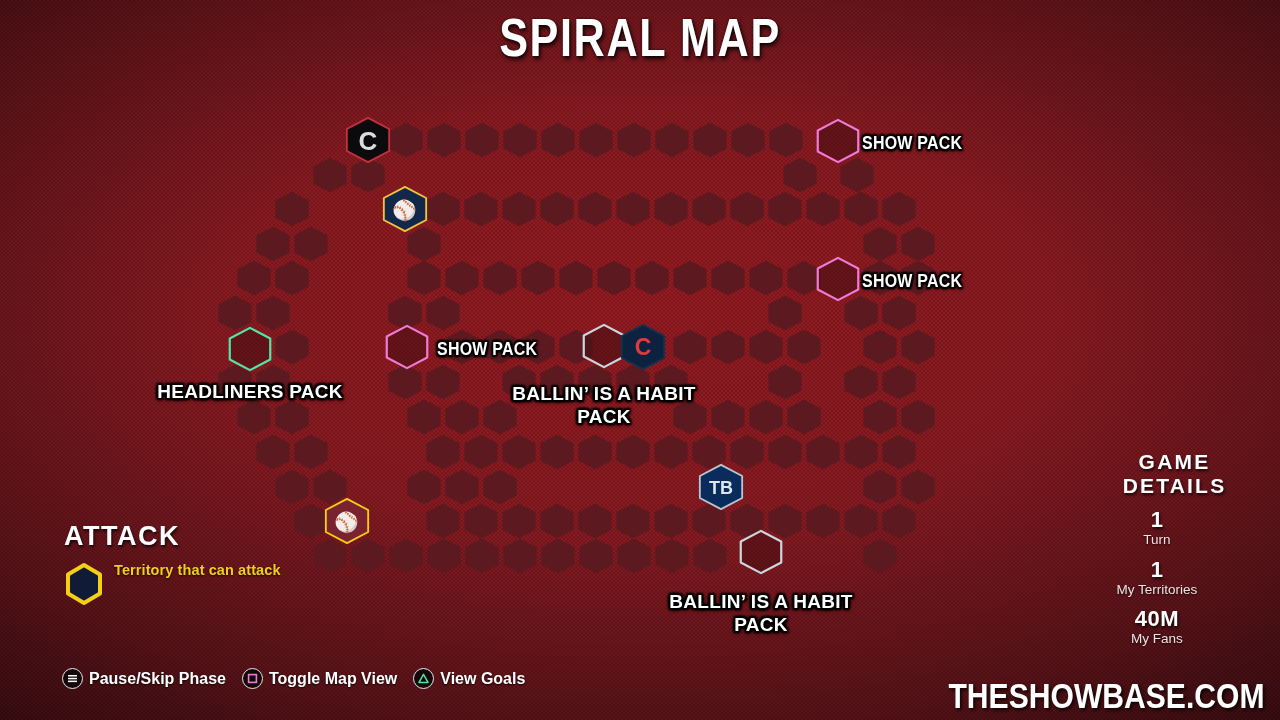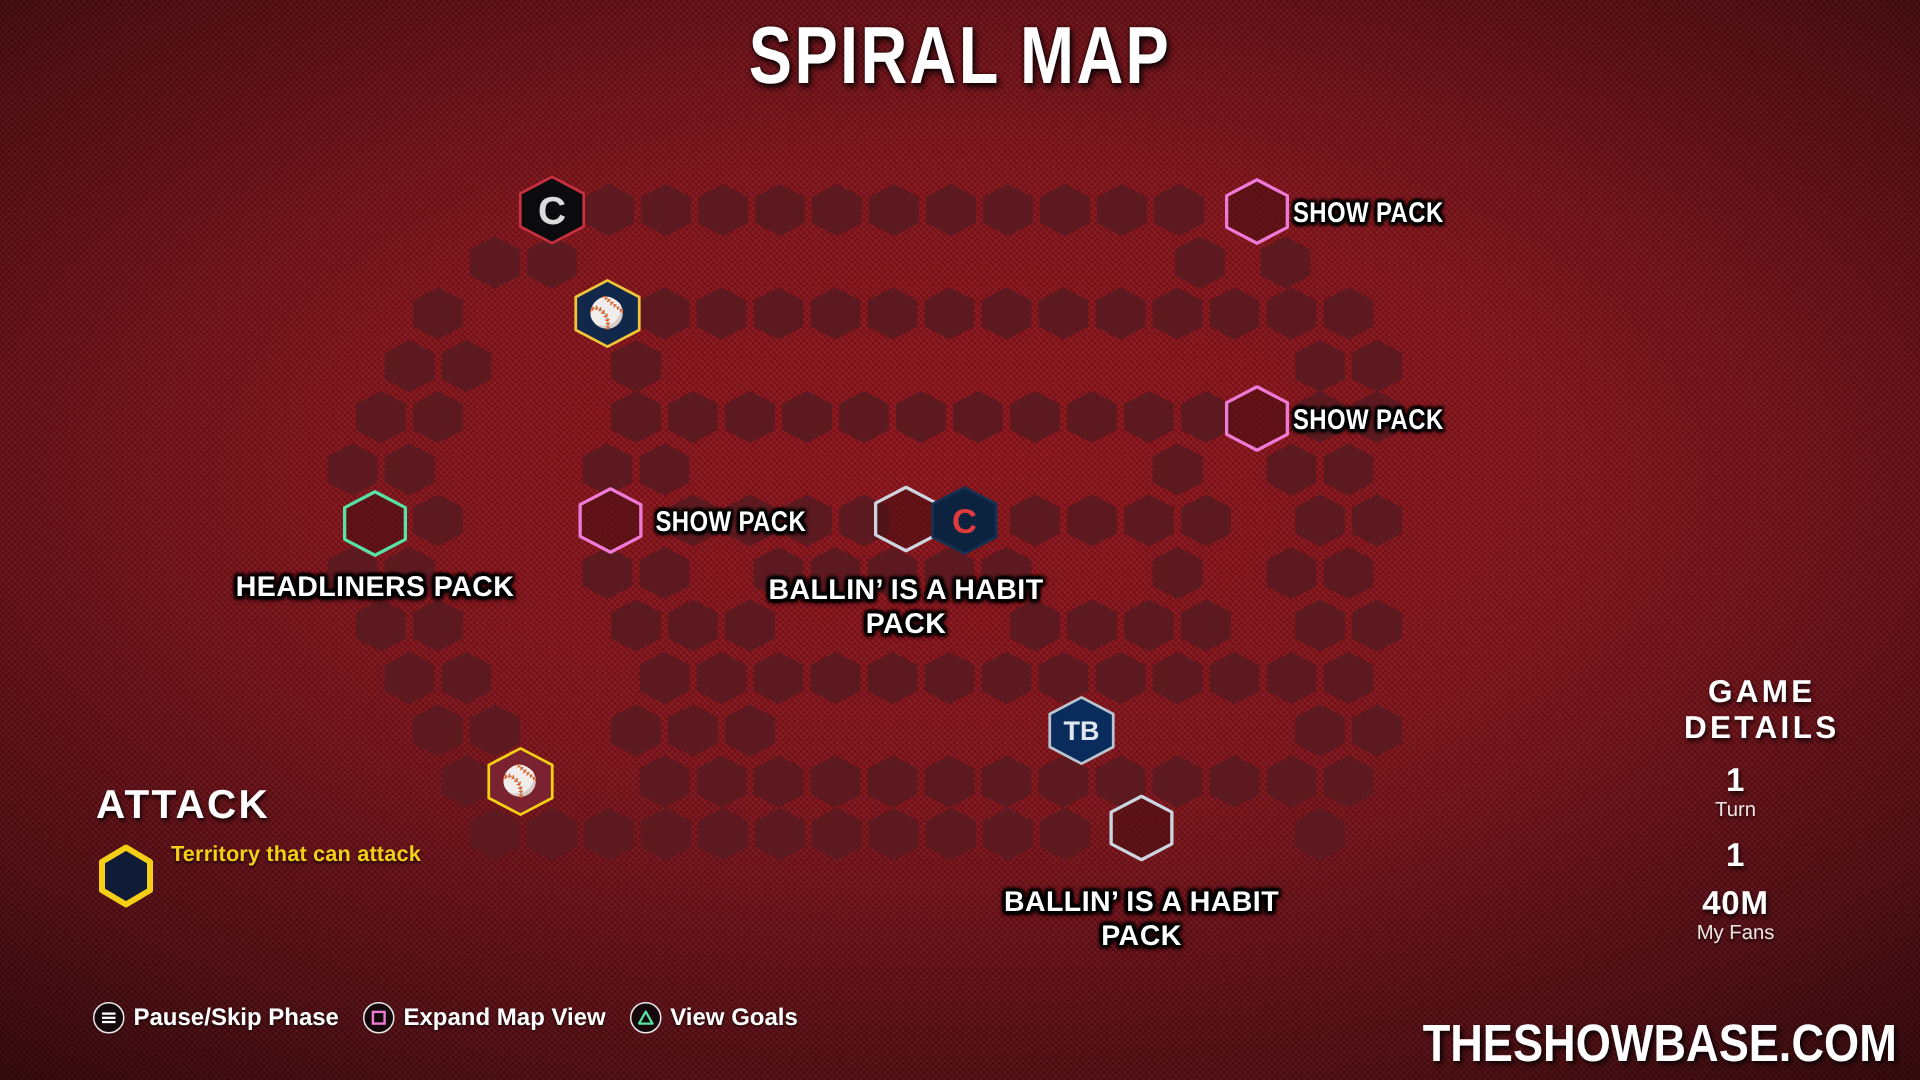--- a/index.html
+++ b/index.html
@@ -1020,40 +1020,41 @@
         </svg>
       </span>
       <span class="prompt-label">Pause/Skip Phase</span>
     </div>
     <div class="prompt">
       <span class="btn-glyph">
         <svg width="11" height="11" viewBox="0 0 11 11">
           <rect x="1.6" y="1.6" width="7.8" height="7.8" fill="none" stroke="#ef7ad6" stroke-width="1.6"></rect>
         </svg>
       </span>
-      <span class="prompt-label">Expand Map View</span>
+      <span class="prompt-label">Toggle Map View</span>
     </div>
     <div class="prompt">
       <span class="btn-glyph">
         <svg width="11" height="11" viewBox="0 0 11 11">
           <polygon points="5.5,1.4 10,9.4 1,9.4" fill="none" stroke="#56e3a5" stroke-width="1.5" stroke-linejoin="round"></polygon>
         </svg>
       </span>
       <span class="prompt-label">View Goals</span>
     </div>
   </div>
 
   <div id="game-details">
     <div id="gd-title">GAME DETAILS</div>
     <div class="gd-stat">
       <div class="gd-value">1</div>
       <div class="gd-label">Turn</div>
     </div>
     <div class="gd-stat">
       <div class="gd-value">1</div>
+      <div class="gd-label">My Territories</div>
     </div>
     <div class="gd-stat">
       <div class="gd-value">40M</div>
       <div class="gd-label">My Fans</div>
     </div>
   </div>
 
   <div id="watermark">THESHOWBASE.COM</div>
 
 </div>

